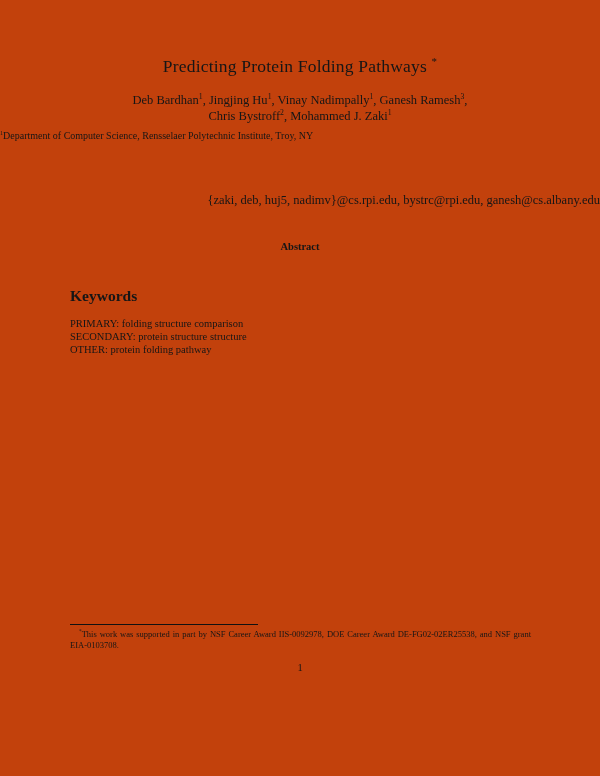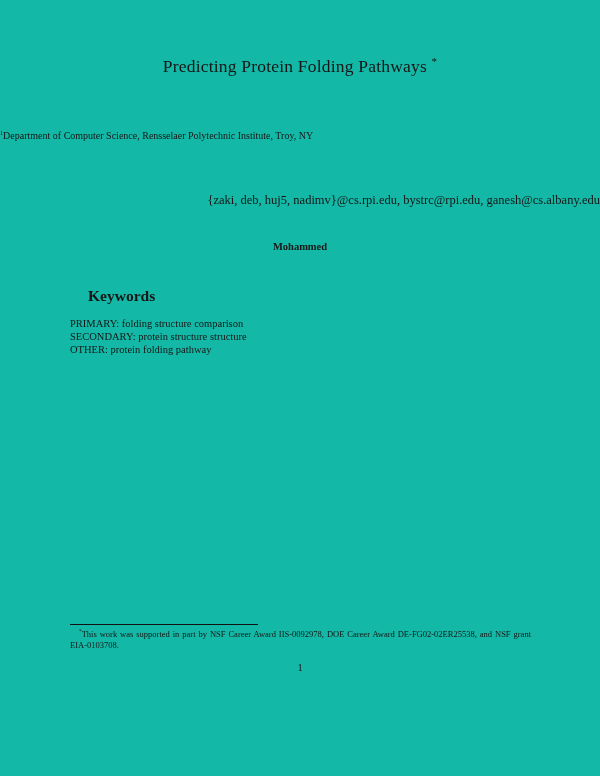--- a/index.html
+++ b/index.html
@@ -4,21 +4,21 @@
 <style>
   html, body {
     margin: 0;
     padding: 0;
     background: #ffffff;
   }
   .page {
     position: relative;
     width: 600px;
     height: 776px;
-    background: #14b8a6;
+    background: #c2410c;
     color: #161616;
     font-family: "Liberation Serif", "DejaVu Serif", serif;
     overflow: hidden;
   }
   sup {
     font-size: 0.62em;
     line-height: 0;
     vertical-align: super;
   }
   .title {
@@ -61,21 +61,21 @@
     top: 241px;
     left: 0;
     width: 100%;
     text-align: center;
     font-size: 10.5px;
     font-weight: bold;
   }
   .keywords-heading {
     position: absolute;
     top: 287px;
-    left: 88px;
+    left: 70px;
     font-size: 15.5px;
     font-weight: bold;
   }
   .keyword-items {
     position: absolute;
     top: 317px;
     left: 70px;
     font-size: 10.5px;
     line-height: 13px;
   }
@@ -106,28 +106,32 @@
     font-size: 10.5px;
   }
 </style>
 </head>
 <body>
 
 <div class="page">
 
   <div class="title"><span>Predicting Protein Folding Pathways </span><sup>*</sup></div>
 
+  <div class="authors">
+    <div>Deb Bardhan<sup>1</sup>, Jingjing Hu<sup>1</sup>, Vinay Nadimpally<sup>1</sup>, Ganesh Ramesh<sup>3</sup>,</div>
+    <div>Chris Bystroff<sup>2</sup>, Mohammed J. Zaki<sup>1</sup></div>
+  </div>
 
   <div class="affiliations">
       <div><sup>1</sup>Department of Computer Science, Rensselaer Polytechnic Institute, Troy, NY</div>
     </div>
 
   <div class="emails">{zaki, deb, huj5, nadimv}@cs.rpi.edu, bystrc@rpi.edu, ganesh@cs.albany.edu</div>
 
-  <div class="abstract-heading">Mohammed</div>
+  <div class="abstract-heading">Abstract</div>
 
   <div class="keywords-heading">Keywords</div>
 
   <div class="keyword-items">
       <div>PRIMARY: folding structure comparison</div>
       <div>SECONDARY: protein structure structure</div>
       <div>OTHER: protein folding pathway</div>
     </div>
 
   <div class="footnote-rule"></div>

